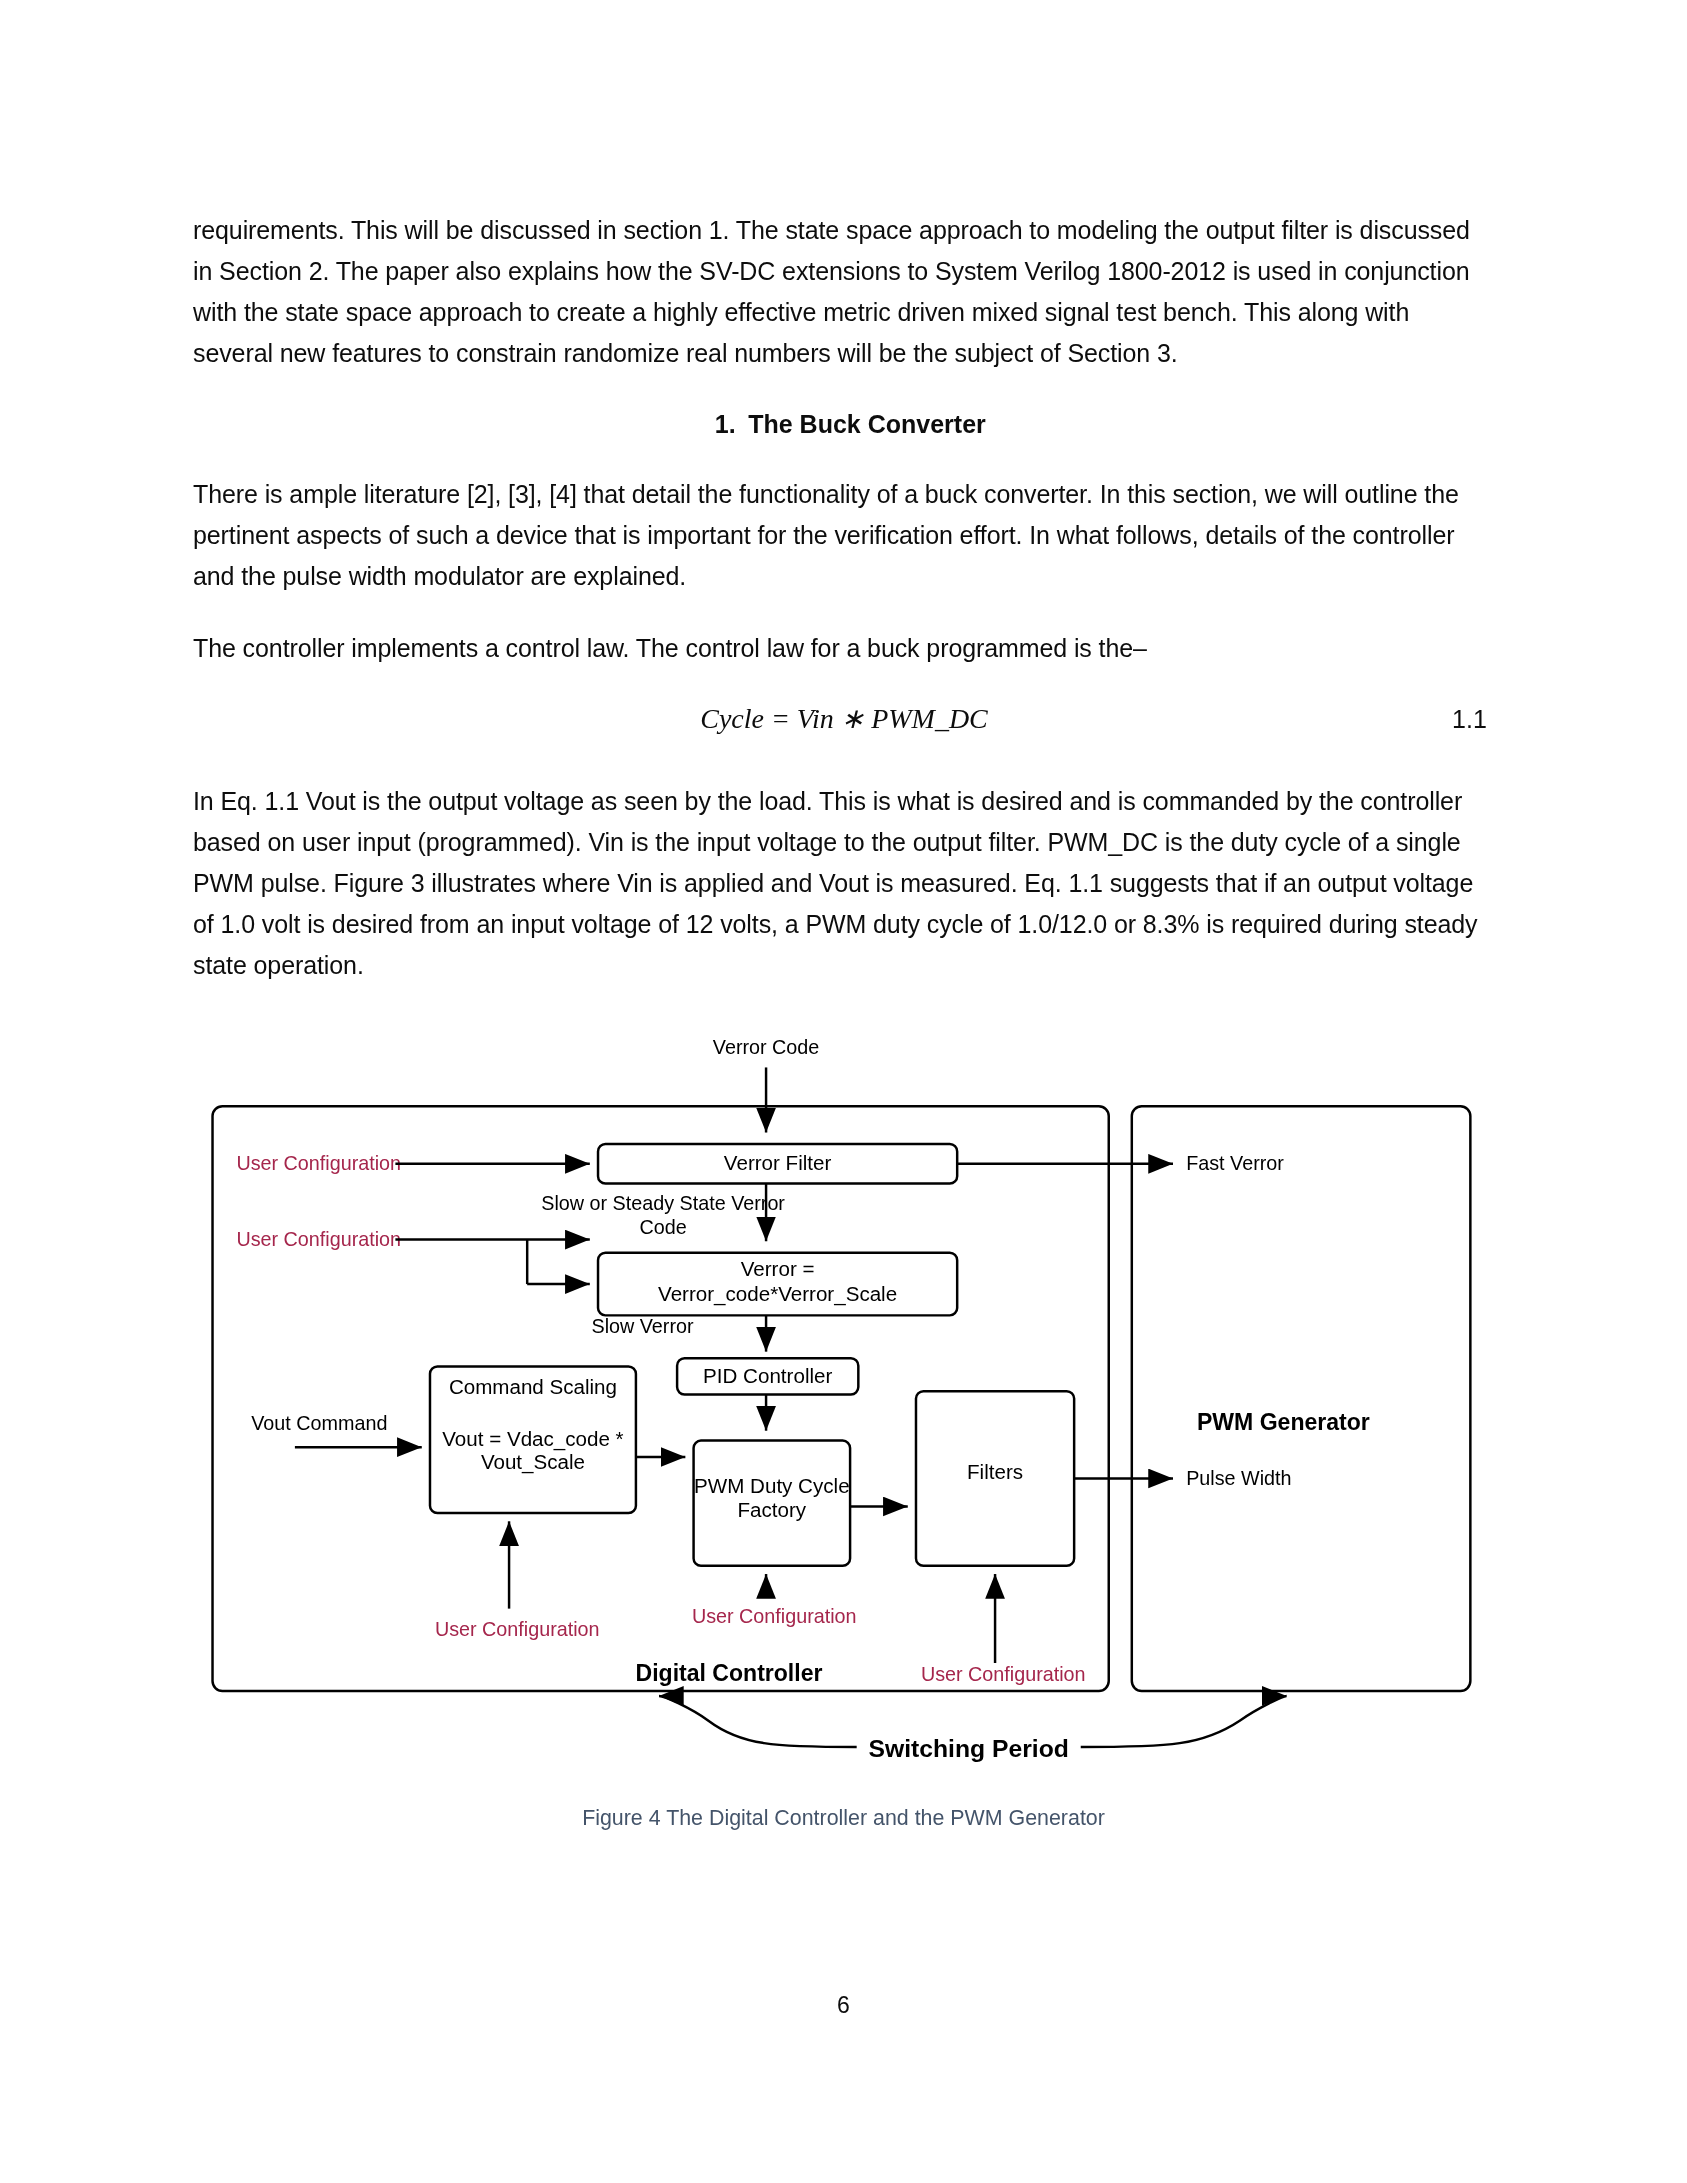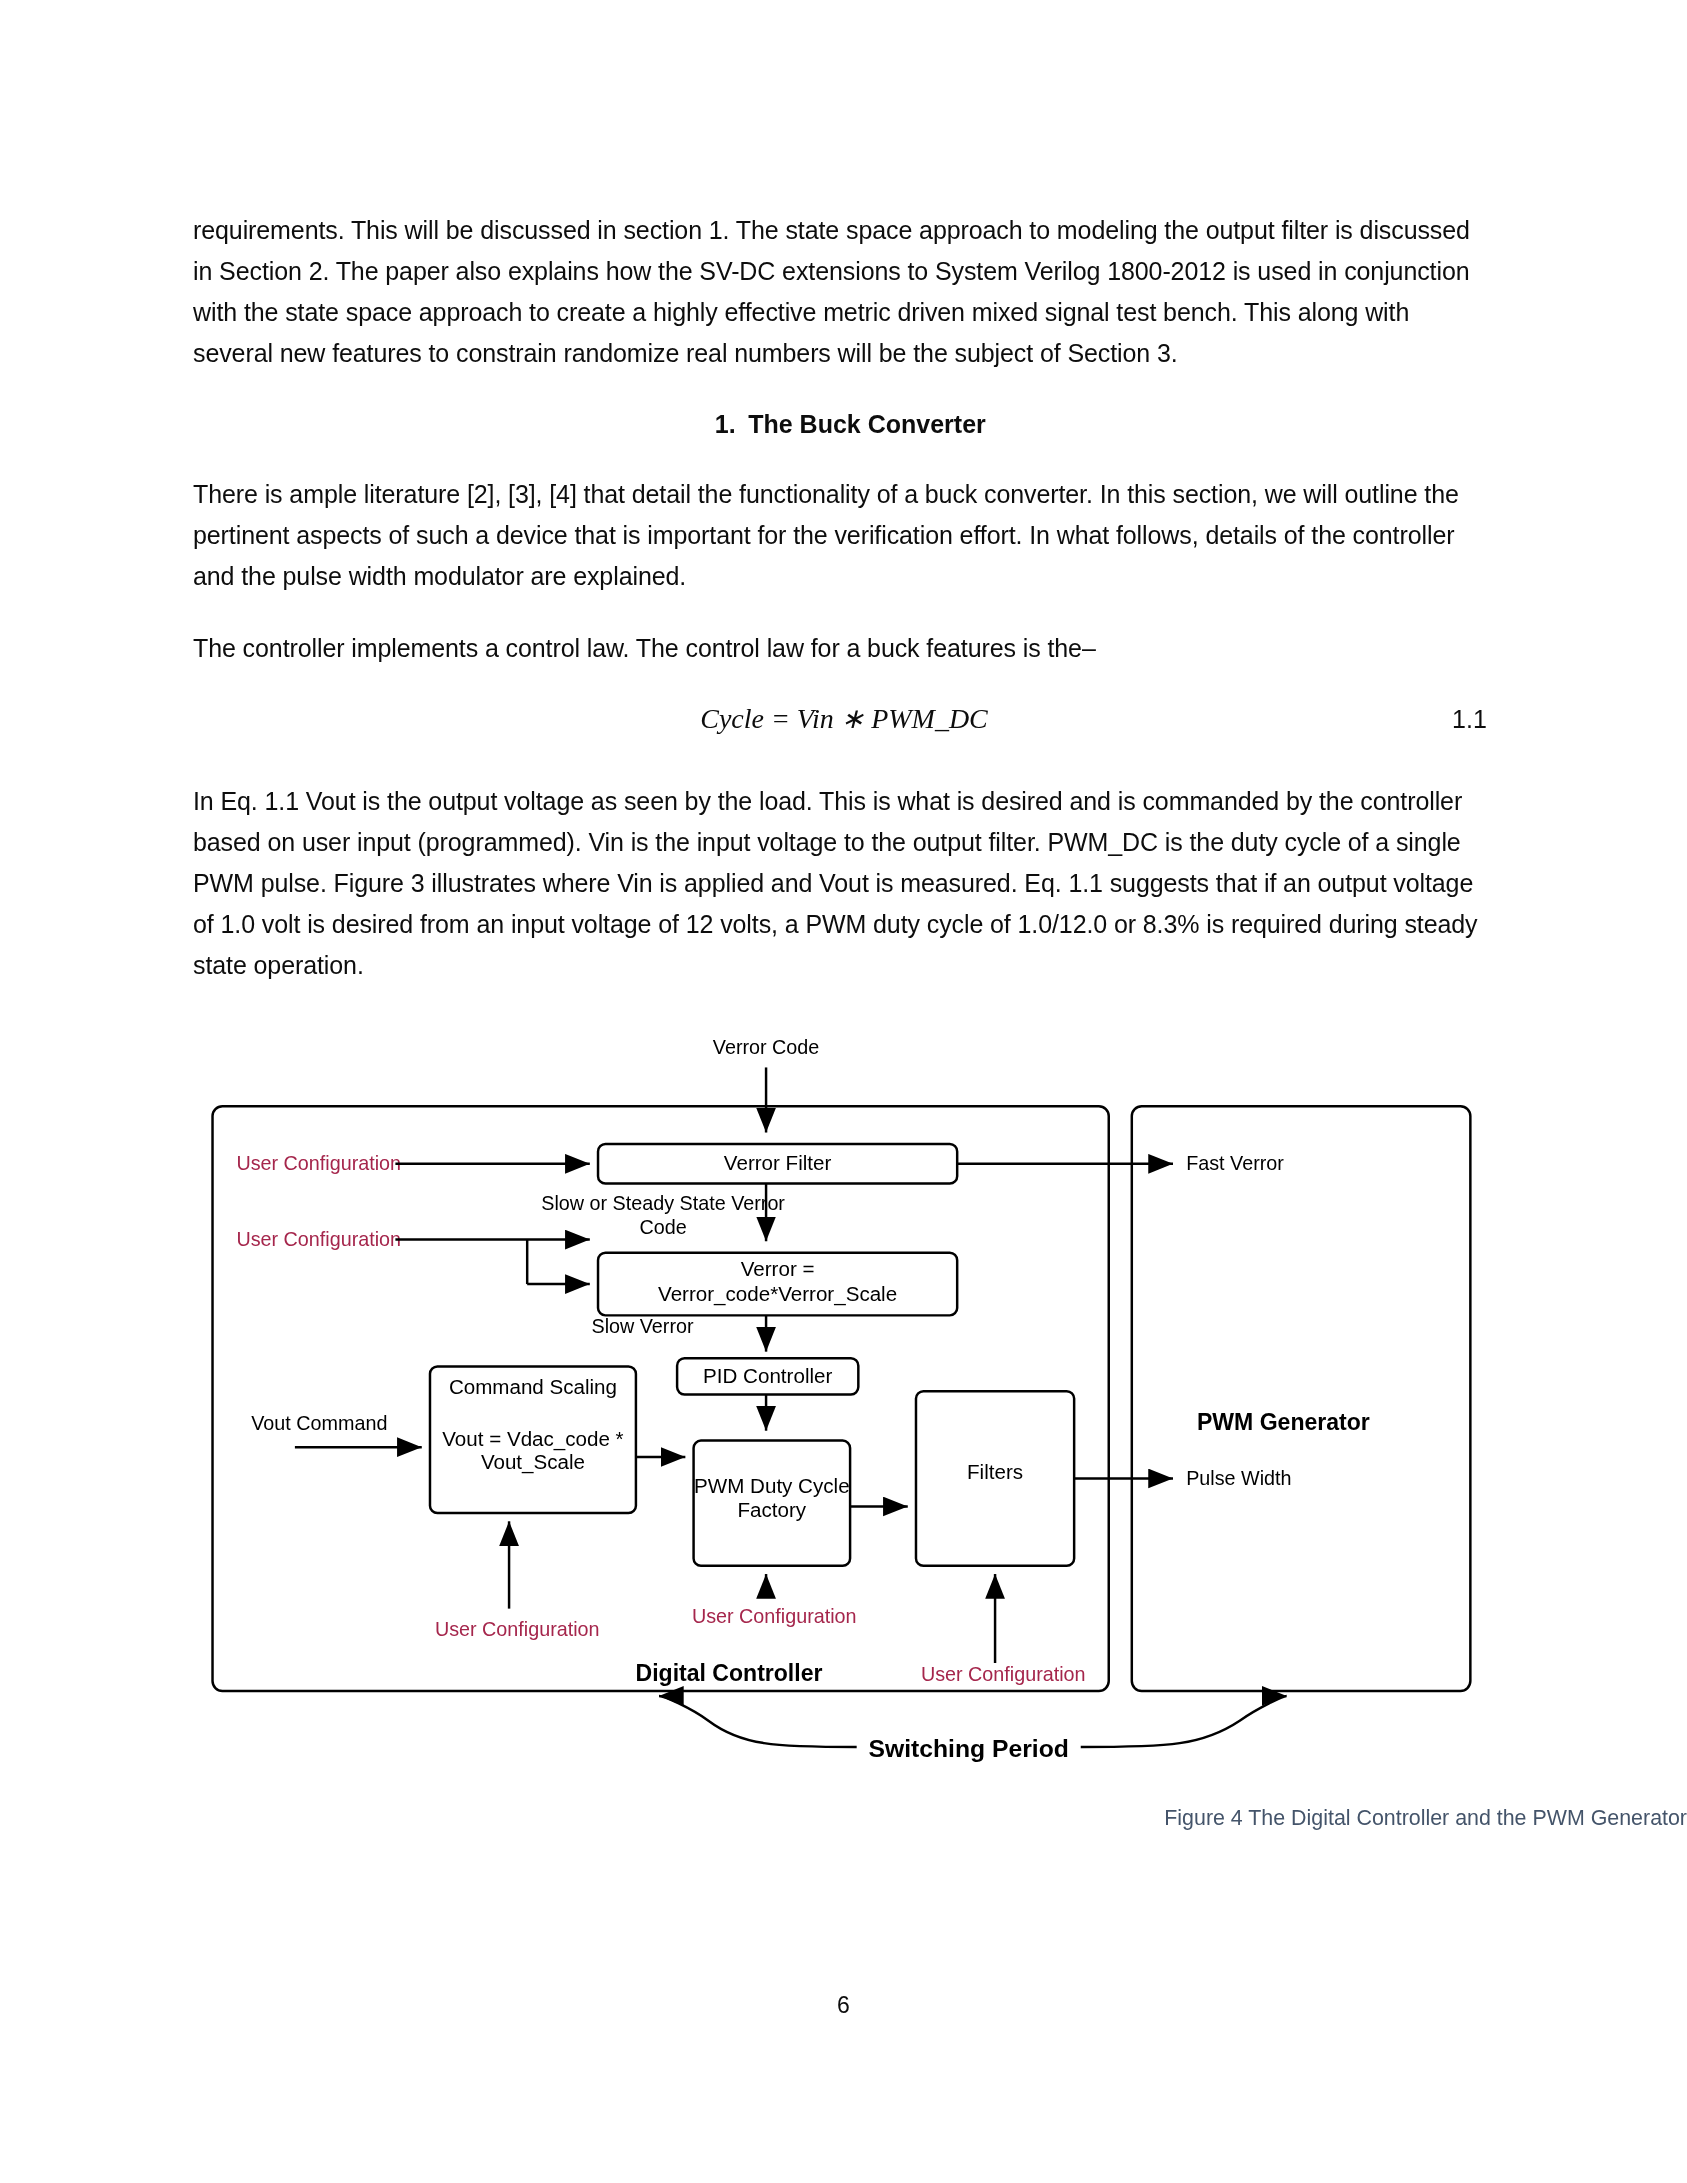--- a/index.html
+++ b/index.html
@@ -88,21 +88,21 @@
     height: 824px;
     text-align: center;
   }
   .fig-svg { display:block; }
 
   .caption {
     position: absolute;
     left: 0;
     top: 1806px;
     width: 1687px;
-    text-align: right;
+    text-align: center;
     font-size: 21.4px;
     color: #44546a;
     font-family: "Liberation Sans", sans-serif;
   }
 
   .page-number {
     position: absolute;
     left: 0;
     top: 1992px;
     width: 1687px;
@@ -128,21 +128,21 @@
   <div class="text-col">
 
     <p class="body-par">requirements. This will be discussed in section 1. The state space approach to modeling the output filter is discussed in Section 2. The paper also explains how the SV-DC extensions to System Verilog 1800-2012 is used in conjunction with the state space approach to create a highly effective metric driven mixed signal test bench.  This along with several new features to constrain randomize real numbers will be the subject of Section 3.</p>
 
     <div class="section-head">
       <span class="num">1.</span><span>The Buck Converter</span>
     </div>
 
     <p class="body-par">There is ample literature [2], [3], [4] that detail the functionality of a buck converter. In this section, we will outline the pertinent aspects of such a device that is important for the verification effort. In what follows, details of the controller and the pulse width modulator are explained.</p>
 
-    <p class="body-par">The controller implements a control law. The control law for a buck features is the–</p>
+    <p class="body-par">The controller implements a control law. The control law for a buck programmed is the–</p>
 
     <div class="equation-row">
       <span class="equation">Cycle = Vin ∗ PWM_DC</span>
       <span class="eq-num">1.1</span>
     </div>
 
     <p class="body-par">In Eq. 1.1 Vout is the output voltage as seen by the load. This is what is desired and is commanded by the controller based on user input (programmed). Vin is the input voltage to the output filter. PWM_DC is the duty cycle of a single PWM pulse. Figure 3 illustrates where Vin is applied and Vout is measured. Eq. 1.1 suggests that if an output voltage of 1.0 volt is desired from an input voltage of 12 volts, a PWM duty cycle of 1.0/12.0 or 8.3% is required during steady state operation.</p>
   </div>
 
   <div class="figure">

